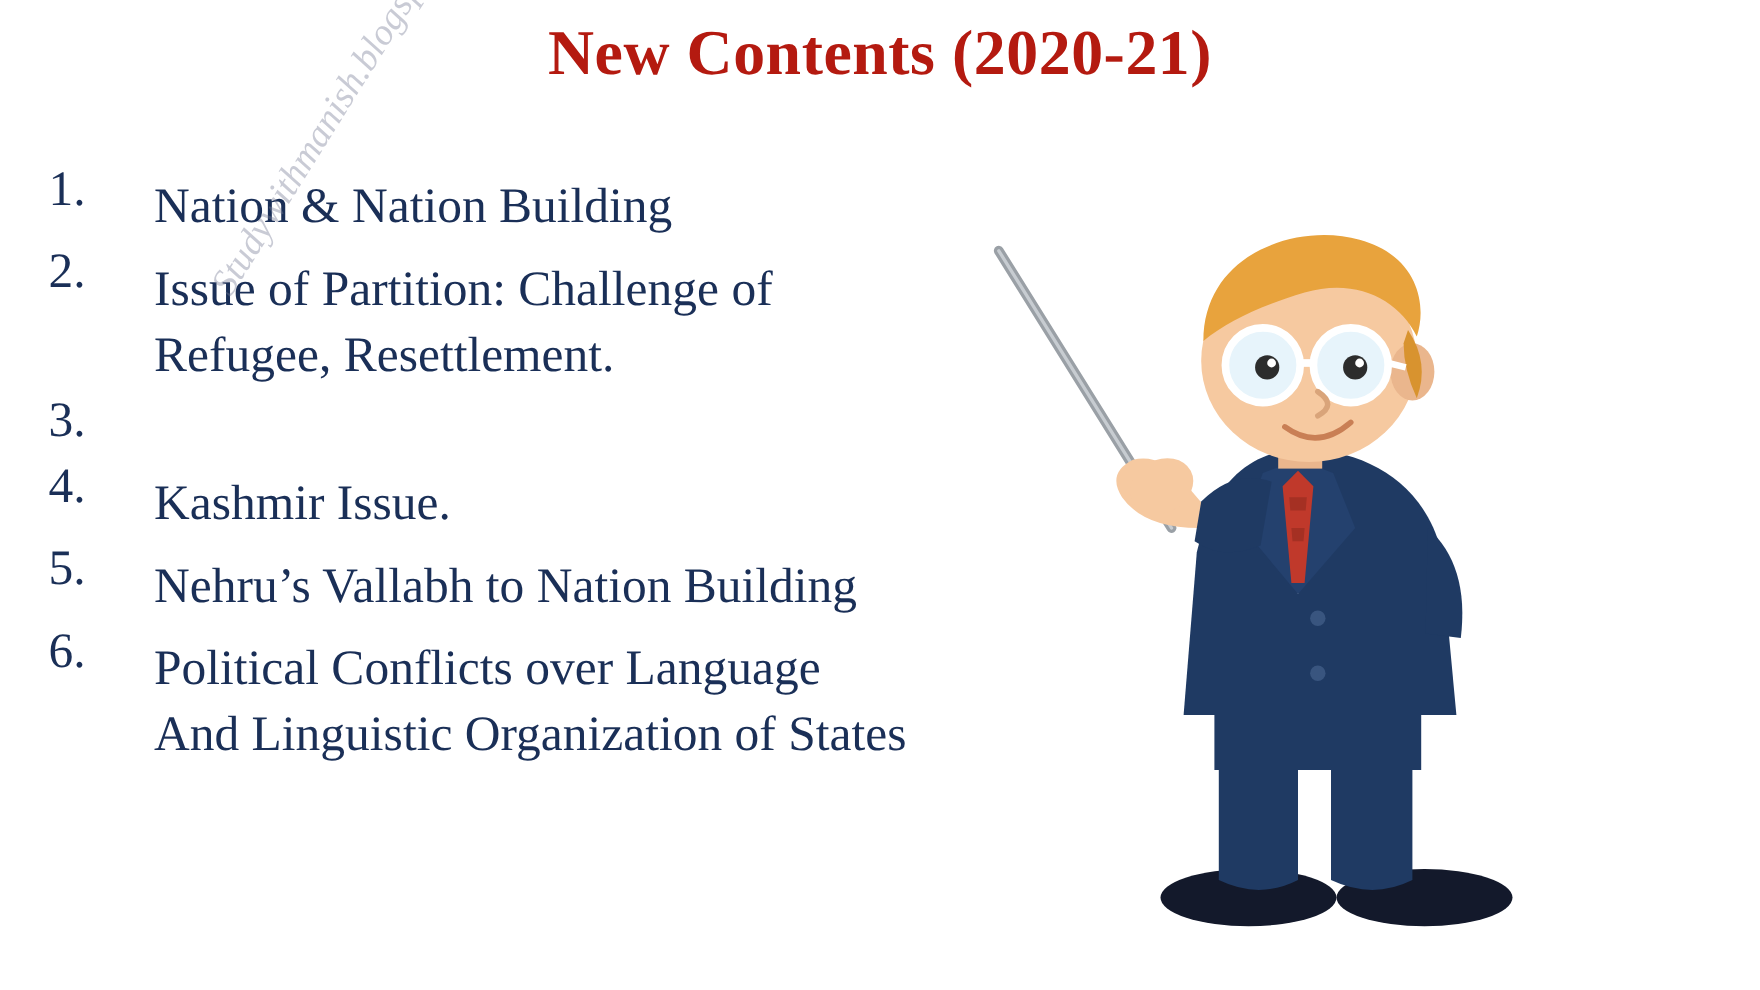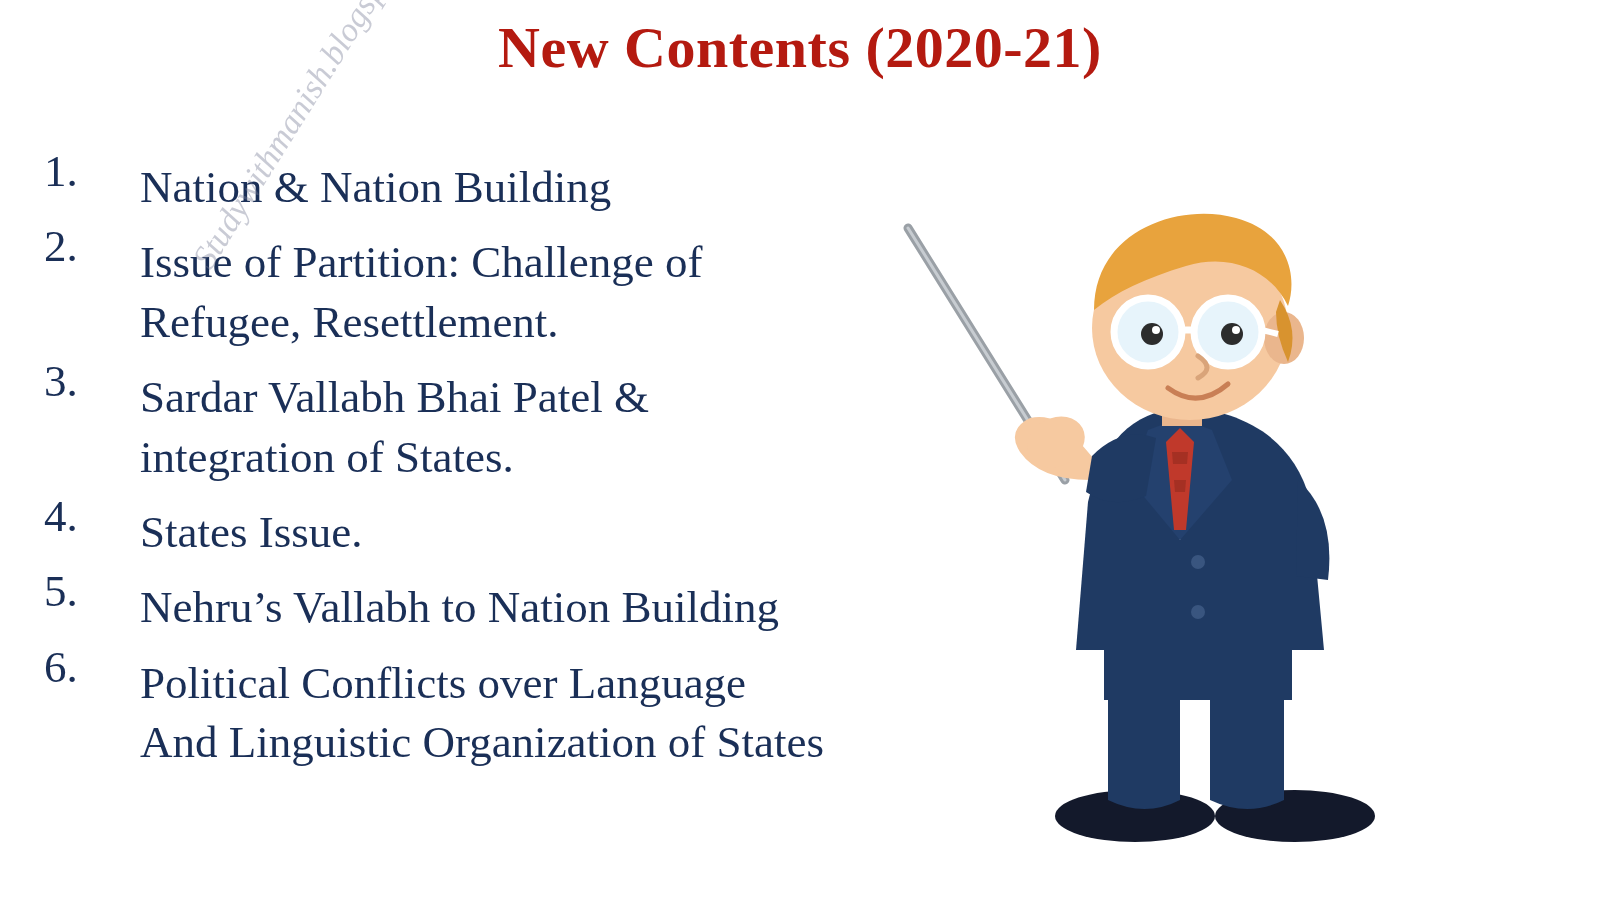--- a/index.html
+++ b/index.html
@@ -88,25 +88,24 @@
     <li class="content-item">
       <span class="item-number">1.</span>
       <span class="item-text">Nation &amp; Nation Building</span>
     </li>
     <li class="content-item">
       <span class="item-number">2.</span>
       <span class="item-text">Issue of Partition: Challenge of Refugee, Resettlement.</span>
     </li>
     <li class="content-item">
       <span class="item-number">3.</span>
-      <span class="item-text">Sardar Vallabh Bhai Patel &amp; integration of States.</span>
     </li>
     <li class="content-item">
       <span class="item-number">4.</span>
-      <span class="item-text">States Issue.</span>
+      <span class="item-text">Kashmir Issue.</span>
     </li>
     <li class="content-item">
       <span class="item-number">5.</span>
       <span class="item-text">Nehru’s Vallabh to Nation Building</span>
     </li>
     <li class="content-item">
       <span class="item-number">6.</span>
       <span class="item-text">Political Conflicts over Language And Linguistic Organization of States</span>
     </li>
   </ul>

